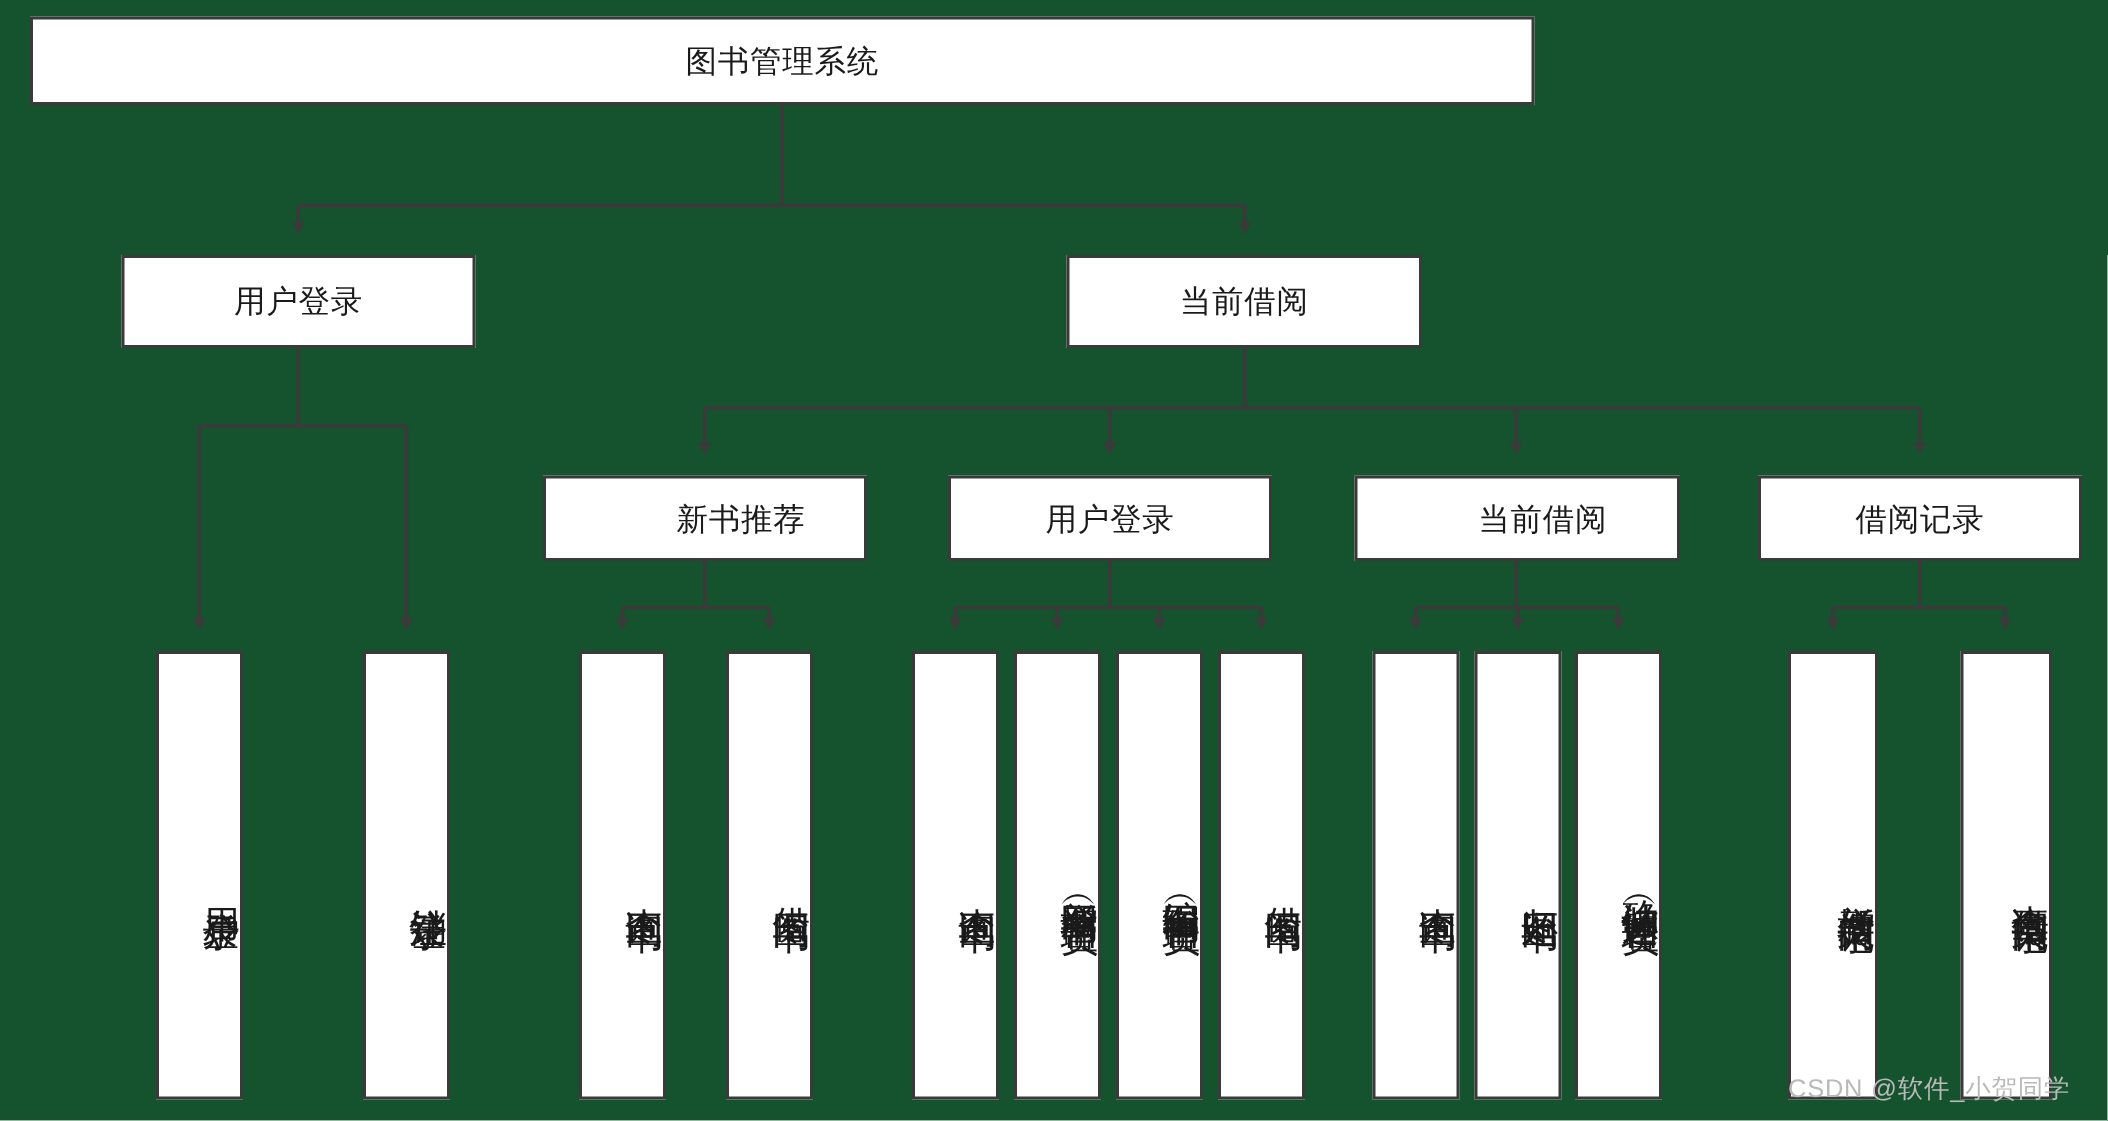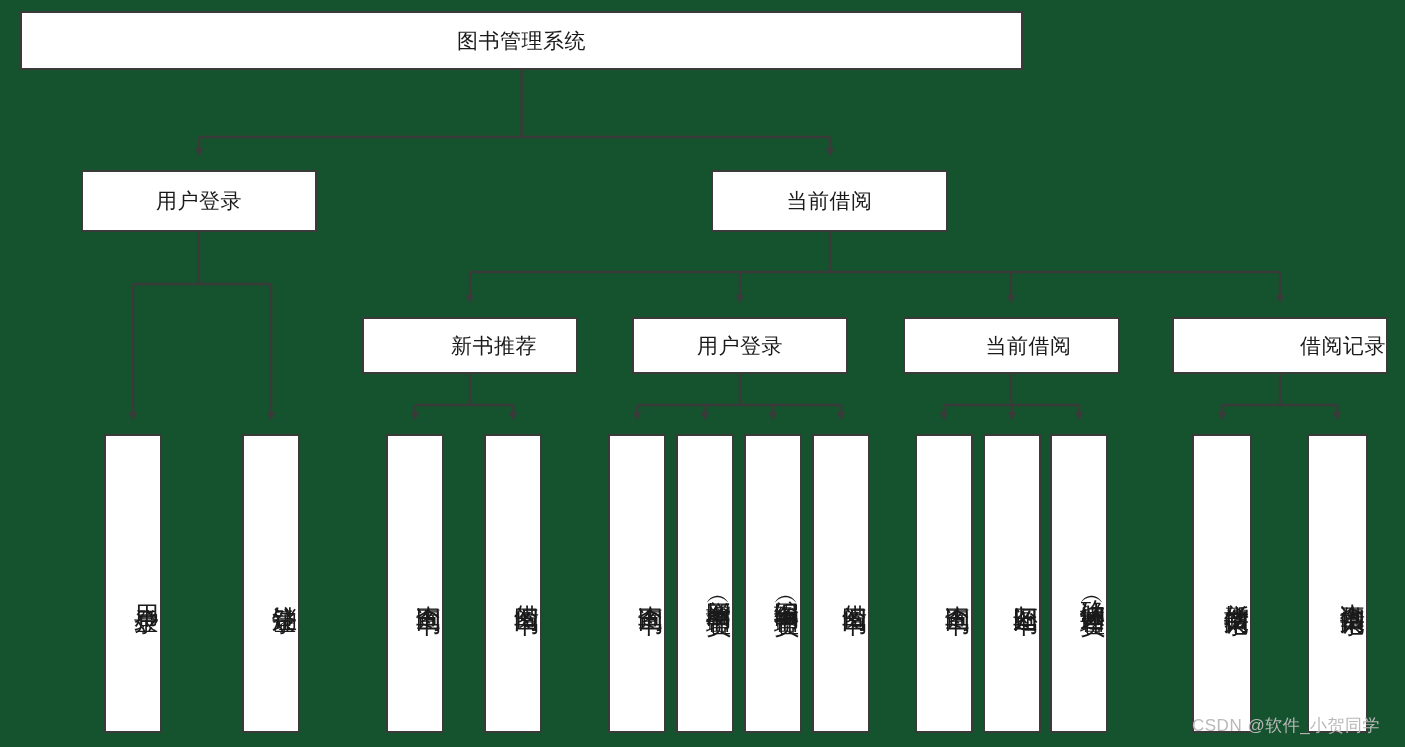--- a/index.html
+++ b/index.html
@@ -132,21 +132,21 @@
 
   <div class="node horiz" style="left: 362px; top: 317px; width: 216px; height: 57px; padding-left: 48px;">
     <span>新书推荐</span>
   </div>
   <div class="node horiz" style="left: 632px; top: 317px; width: 216px; height: 57px;">
     <span>用户登录</span>
   </div>
   <div class="node horiz" style="left: 903px; top: 317px; width: 217px; height: 57px; padding-left: 34px;">
     <span>当前借阅</span>
   </div>
-  <div class="node horiz" style="left: 1172px; top: 317px; width: 216px; height: 57px; justify-content: flex-end;">
+  <div class="node horiz" style="left: 1172px; top: 317px; width: 216px; height: 57px;">
     <span>借阅记录</span>
   </div>
 
   <div class="node vert" style="left: 104px; top: 434px; width: 58px; height: 299px;">
     <span class="vtext">用户登录</span>
   </div>
   <div class="node vert" style="left: 242px; top: 434px; width: 58px; height: 299px;">
     <span class="vtext">注销登录</span>
   </div>
   <div class="node vert" style="left: 386px; top: 434px; width: 58px; height: 299px;">

